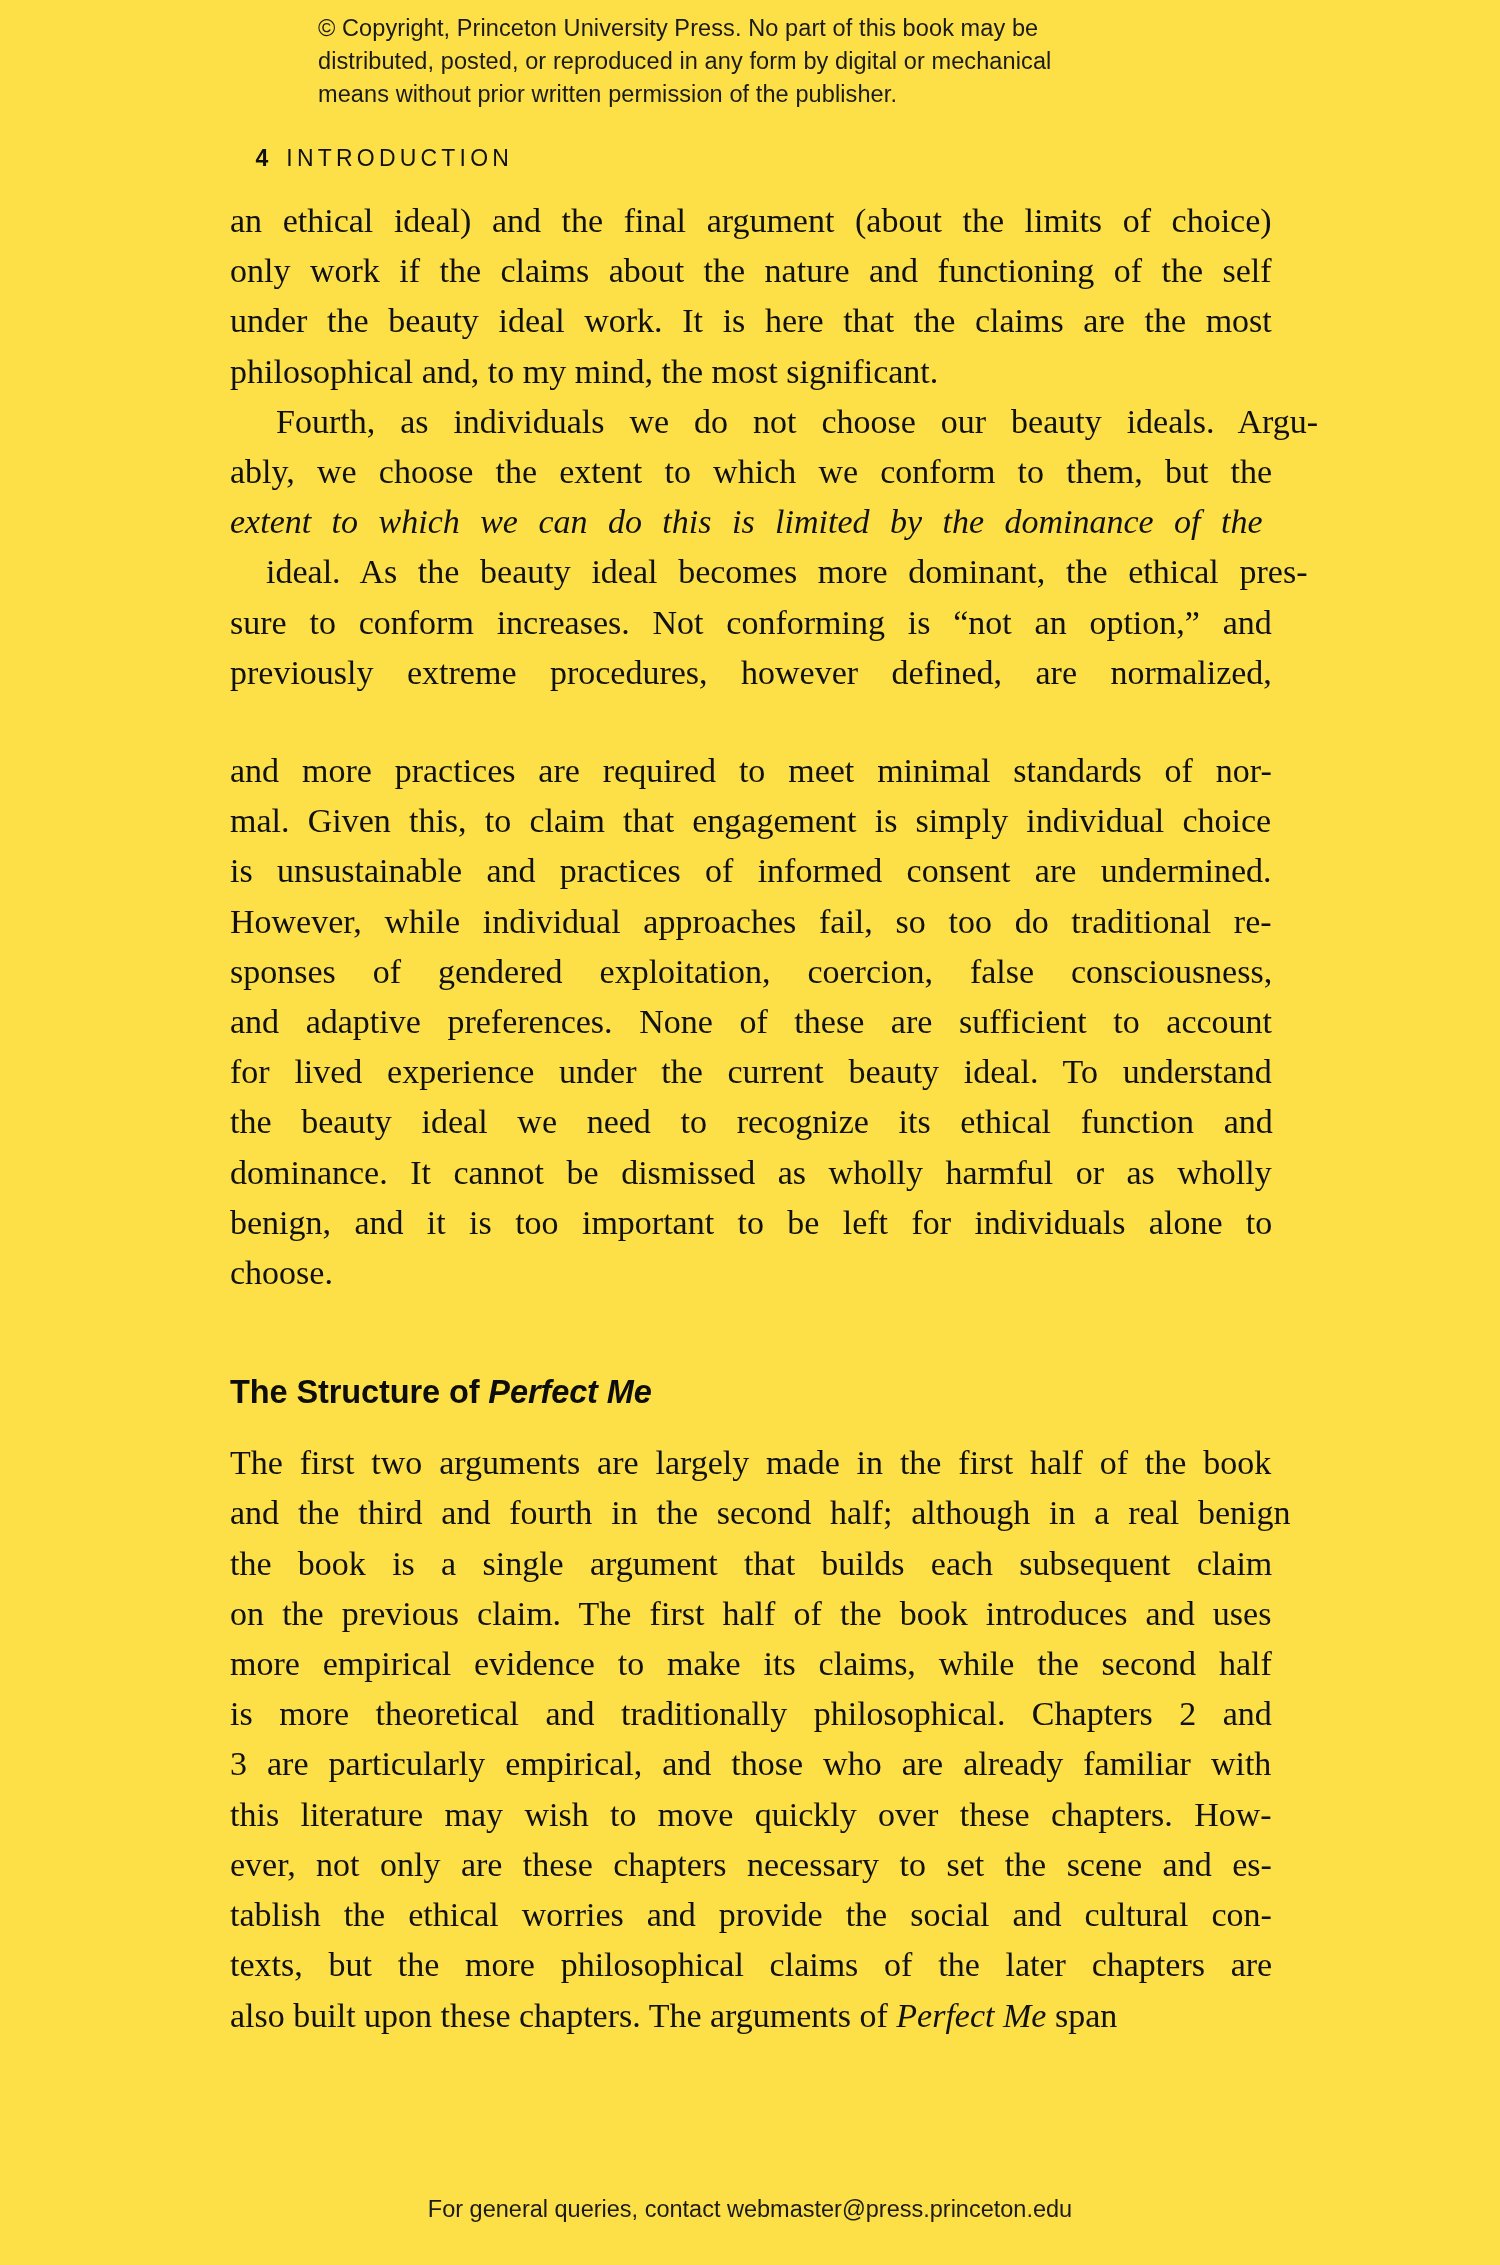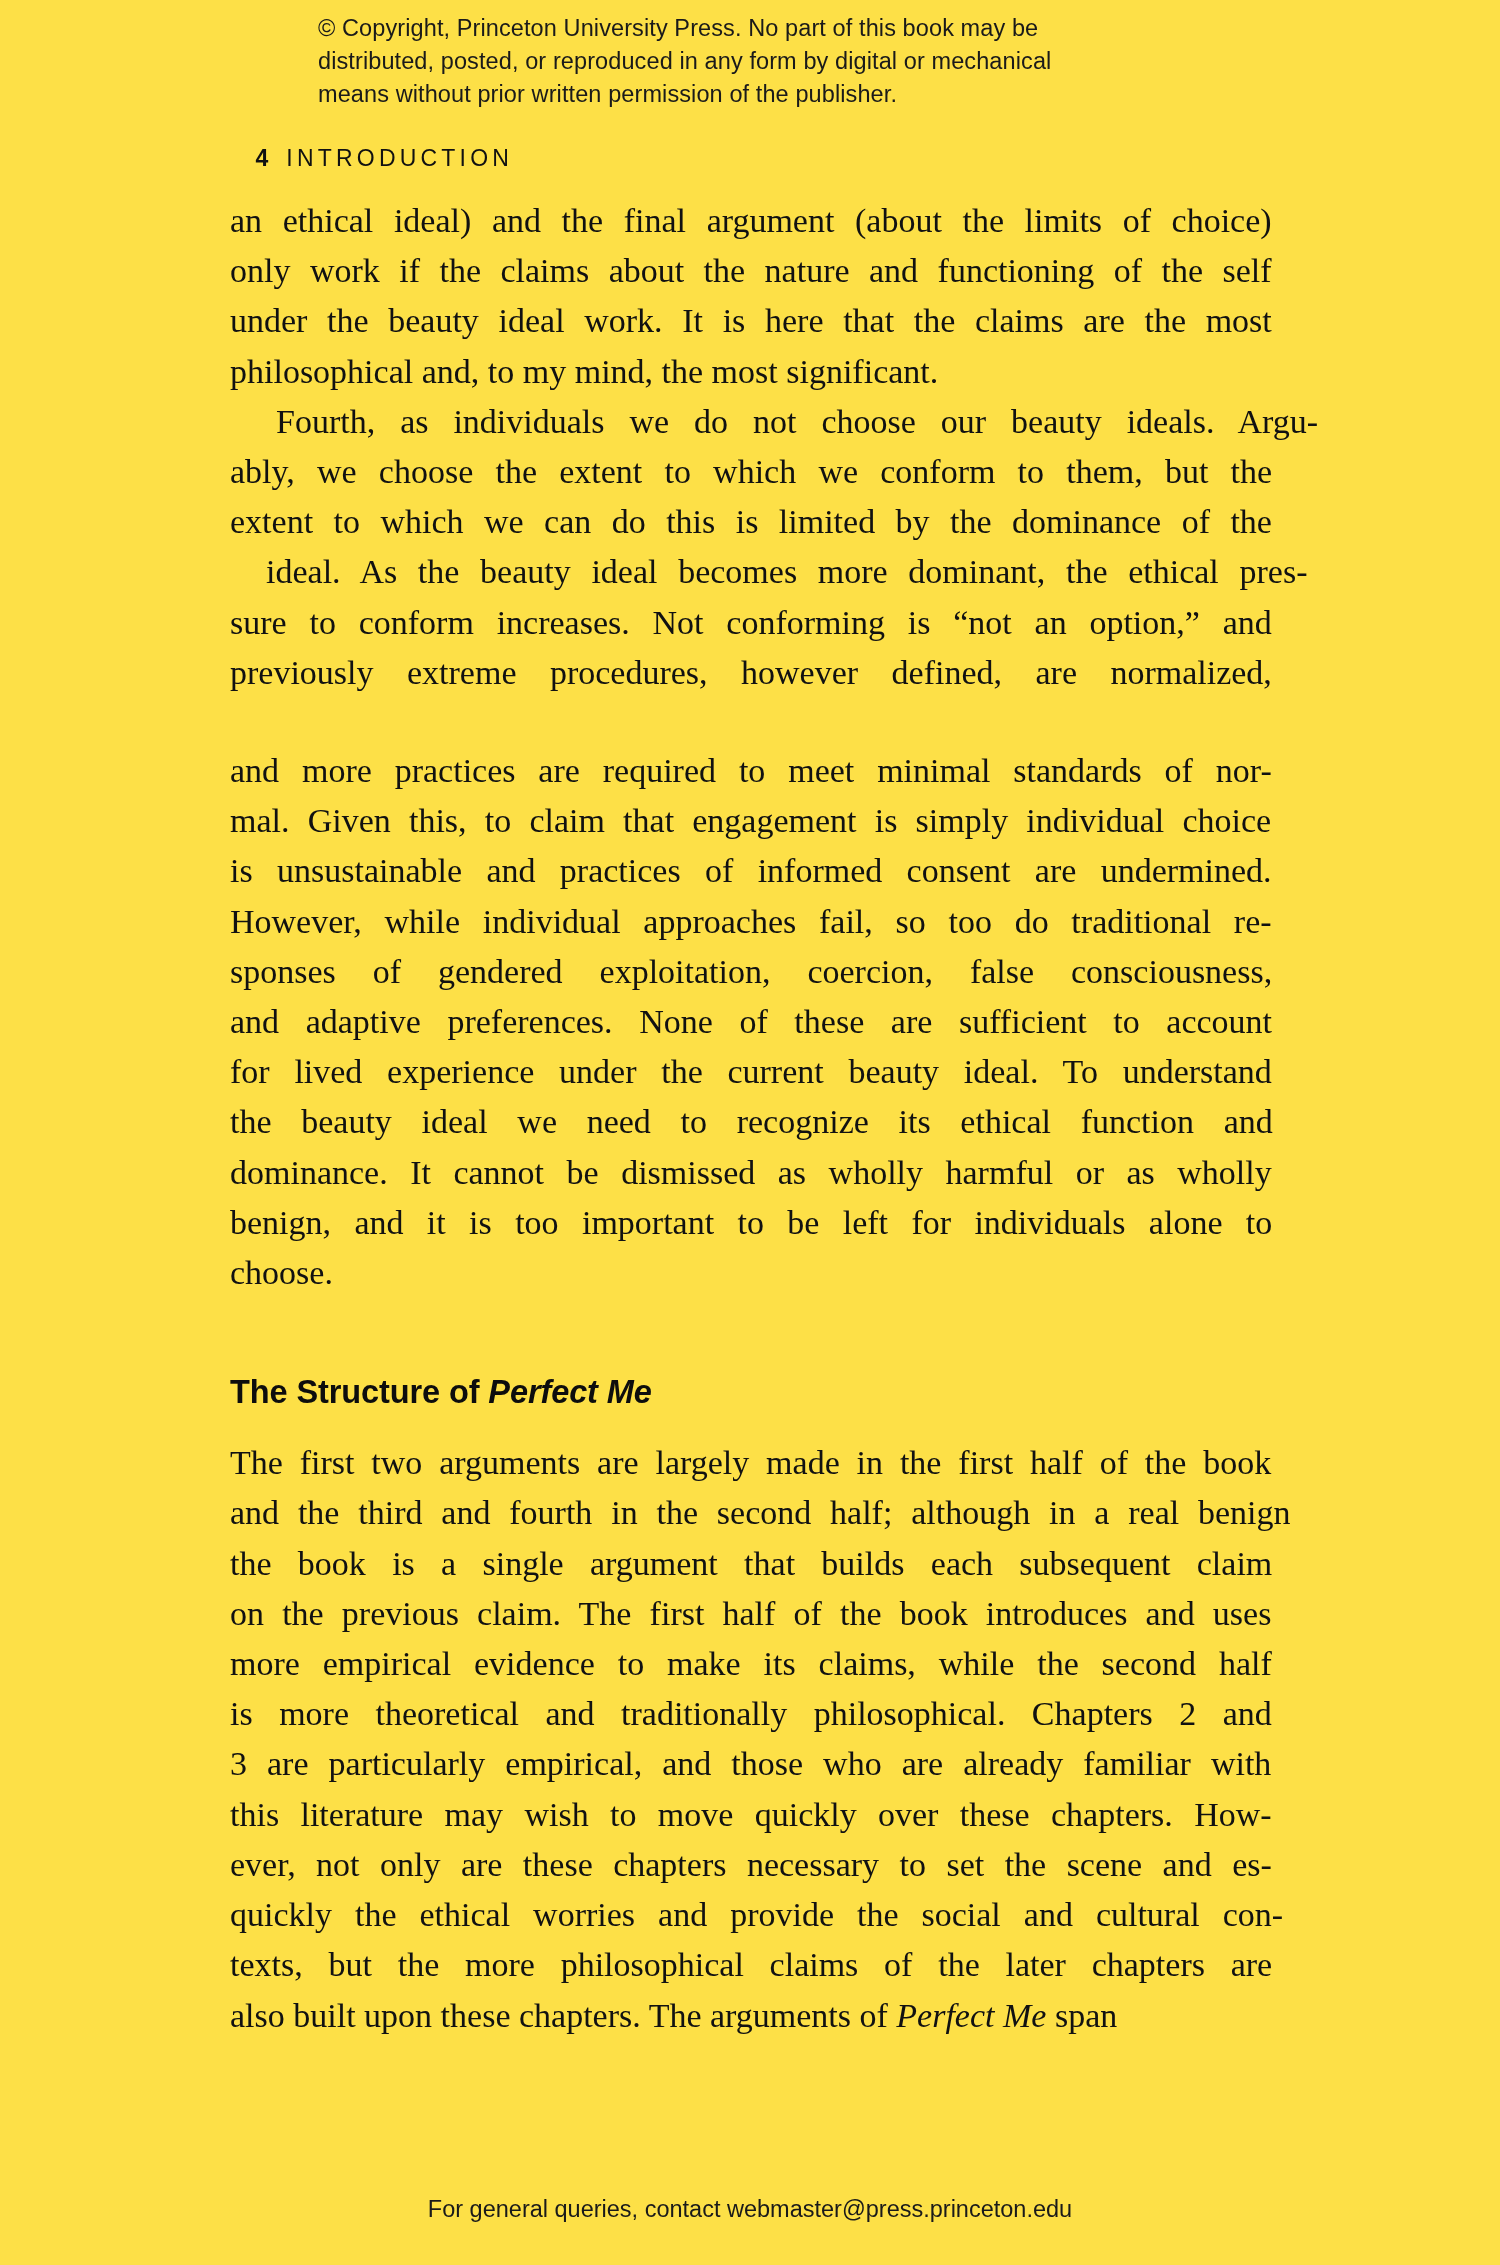--- a/index.html
+++ b/index.html
@@ -145,21 +145,21 @@
     <p class="para">
       <span class="ln j" style="display: block; word-spacing: 12.099px;"><span>an ethical ideal) and the final argument (about the limits of choice)</span></span>
       <span class="ln j" style="display: block; word-spacing: 10.951px;"><span>only work if the claims about the nature and functioning of the self</span></span>
       <span class="ln j" style="display: block; word-spacing: 11.145px;"><span>under the beauty ideal work. It is here that the claims are the most</span></span>
       <span class="ln">philosophical and, to my mind, the most significant.</span>
     </p>
 
     <p class="para">
       <span class="ln j" style="display: block; word-spacing: 16.452px;"><span class="indent"></span><span>Fourth, as individuals we do not choose our beauty ideals. Argu-</span></span>
       <span class="ln j" style="display: block; word-spacing: 13.693px;"><span>ably, we choose the extent to which we conform to them, but the</span></span>
-      <span class="ln j" style="display: block; word-spacing: 11.948px;"><span>extent to which we can do this is limited by the dominance of the</span></span>
+      <span class="ln j" style="display: block; word-spacing: 11.948px; font-style: italic;"><span>extent to which we can do this is limited by the dominance of the</span></span>
       <span class="ln j" style="display: block; word-spacing: 12.189px; margin-left: 36px;"><span>ideal. As the beauty ideal becomes more dominant, the ethical pres-</span></span>
       <span class="ln j" style="display: block; word-spacing: 14.291px;"><span>sure to conform increases. Not conforming is “not an option,” and</span></span>
       <span class="ln j" style="display: block; word-spacing: 24.958px;"><span>previously extreme procedures, however defined, are normalized,</span></span>
       <span class="ln j" style="display: block; word-spacing: 14.37px; margin-top: 48px;"><span>and more practices are required to meet minimal standards of nor-</span></span>
       <span class="ln j" style="display: block; word-spacing: 9.686px;"><span>mal. Given this, to claim that engagement is simply individual choice</span></span>
       <span class="ln j" style="display: block; word-spacing: 15.834px;"><span>is unsustainable and practices of informed consent are undermined.</span></span>
       <span class="ln j" style="display: block; word-spacing: 14.226px;"><span>However, while individual approaches fail, so too do traditional re-</span></span>
       <span class="ln j" style="display: block; word-spacing: 28.448px;"><span>sponses of gendered exploitation, coercion, false consciousness,</span></span>
       <span class="ln j" style="display: block; word-spacing: 18.097px;"><span>and adaptive preferences. None of these are sufficient to account</span></span>
       <span class="ln j" style="display: block; word-spacing: 16.231px;"><span>for lived experience under the current beauty ideal. To understand</span></span>
@@ -178,21 +178,21 @@
     <p class="para">
       <span class="ln j" style="display: block; word-spacing: 8.365px;"><span>The first two arguments are largely made in the first half of the book</span></span>
       <span class="ln j" style="display: block; word-spacing: 10.332px;"><span>and the third and fourth in the second half; although in a real benign</span></span>
       <span class="ln j" style="display: block; word-spacing: 17.798px;"><span>the book is a single argument that builds each subsequent claim</span></span>
       <span class="ln j" style="display: block; word-spacing: 9.643px;"><span>on the previous claim. The first half of the book introduces and uses</span></span>
       <span class="ln j" style="display: block; word-spacing: 14.394px;"><span>more empirical evidence to make its claims, while the second half</span></span>
       <span class="ln j" style="display: block; word-spacing: 17.982px;"><span>is more theoretical and traditionally philosophical. Chapters 2 and</span></span>
       <span class="ln j" style="display: block; word-spacing: 11.527px;"><span>3 are particularly empirical, and those who are already familiar with</span></span>
       <span class="ln j" style="display: block; word-spacing: 12.853px;"><span>this literature may wish to move quickly over these chapters. How-</span></span>
       <span class="ln j" style="display: block; word-spacing: 11.956px;"><span>ever, not only are these chapters necessary to set the scene and es-</span></span>
-      <span class="ln j" style="display: block; word-spacing: 14.489px;"><span>quickly the ethical worries and provide the social and cultural con-</span></span>
+      <span class="ln j" style="display: block; word-spacing: 14.489px;"><span>tablish the ethical worries and provide the social and cultural con-</span></span>
       <span class="ln j" style="display: block; word-spacing: 17.267px;"><span>texts, but the more philosophical claims of the later chapters are</span></span>
       <span class="ln"><span>also built upon these chapters. The arguments of </span><span class="it">Perfect Me</span><span> span</span></span>
     </p>
 
   </div>
 
   <div class="footer">For general queries, contact webmaster@press.princeton.edu</div>
 
 </div>
 

